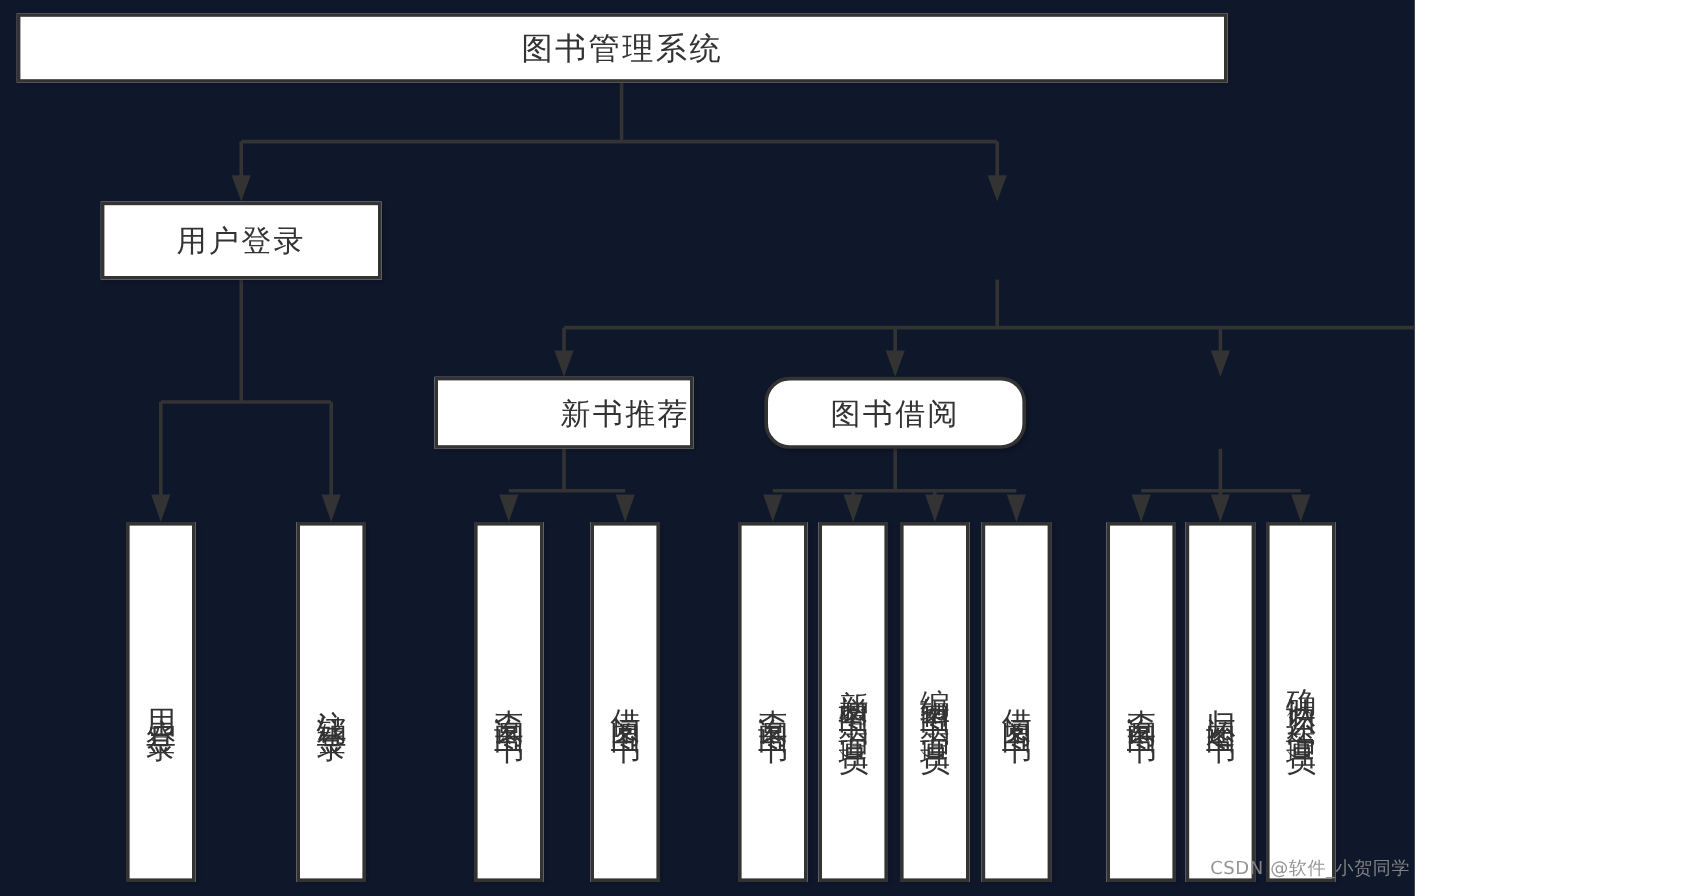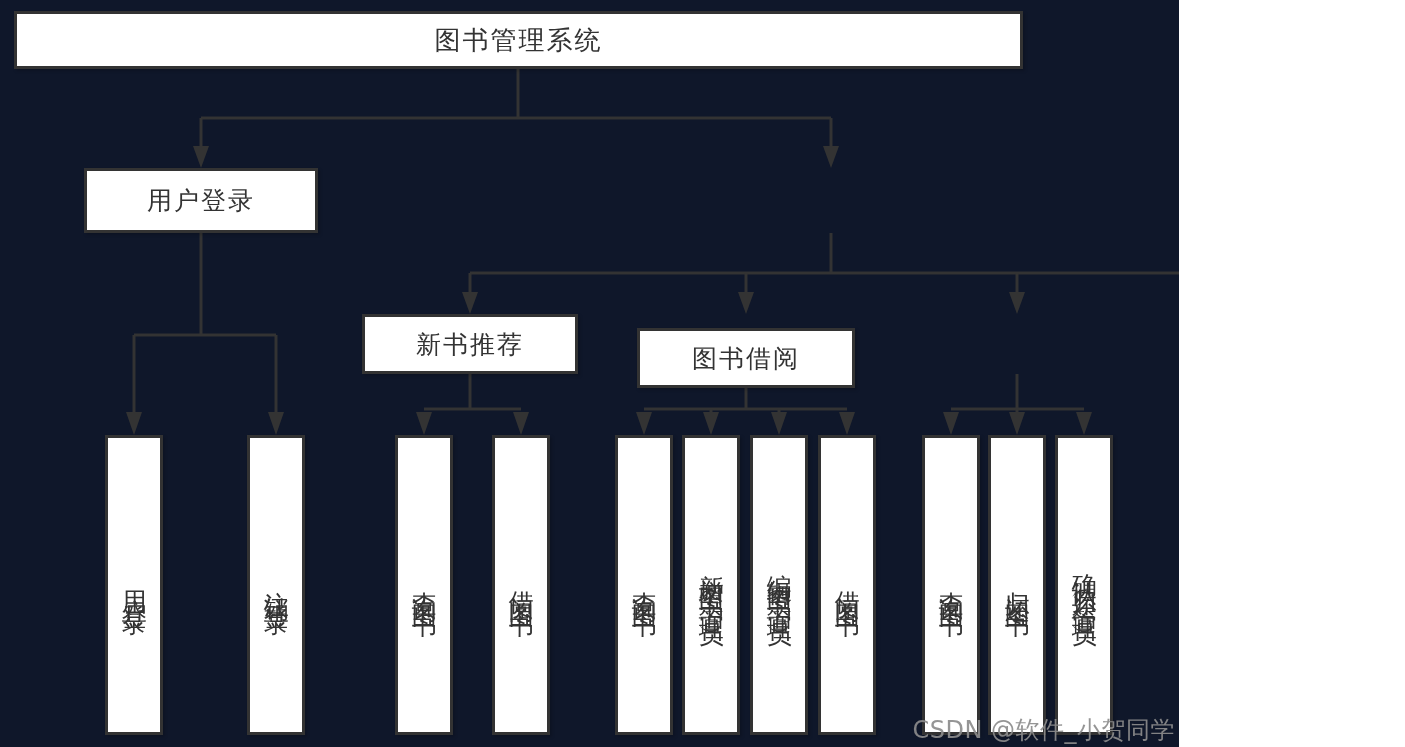--- a/index.html
+++ b/index.html
@@ -35,21 +35,21 @@
     text-orientation: mixed;
     font-size: 25px;
     letter-spacing: 7px;
     line-height: 1.1;
     white-space: nowrap;
   }
   .watermark {
     position: absolute;
     right: 4px;
     top: 714px;
-    font-size: 24px;
+    font-size: 15px;
     color: rgba(140,140,140,0.92);
     letter-spacing: 0.5px;
     white-space: nowrap;
   }
 </style>
 </head>
 <body>
 
 <div id="canvas">
 
@@ -112,24 +112,24 @@
   </svg>
 
   <div class="box hbox root" style="left:14px; top:11px; width:1009px; height:58px;">
     <span>图书管理系统</span>
   </div>
 
   <div class="box hbox" style="left:84px; top:168px; width:234px; height:65px;">
     <span>用户登录</span>
   </div>
 
-  <div class="box hbox" style="left:362px; top:314px; width:216px; height:60px;">
+  <div class="box hbox" style="left:362px; top:314px; width:216px; height:60px;justify-content:flex-end;">
     <span>新书推荐</span>
   </div>
-  <div class="box hbox" style="left:637px; top:328px; width:218px; height:60px;">
+  <div class="box hbox" style="left:637px; top:314px; width:218px; height:60px;border-radius:21px;">
     <span>图书借阅</span>
   </div>
 
   <div class="box vbox" style="left:105px; top:435px; width:58px; height:300px;">
     <span>用户登录</span>
   </div>
   <div class="box vbox" style="left:247px; top:435px; width:58px; height:300px;">
     <span>注销登录</span>
   </div>
 

